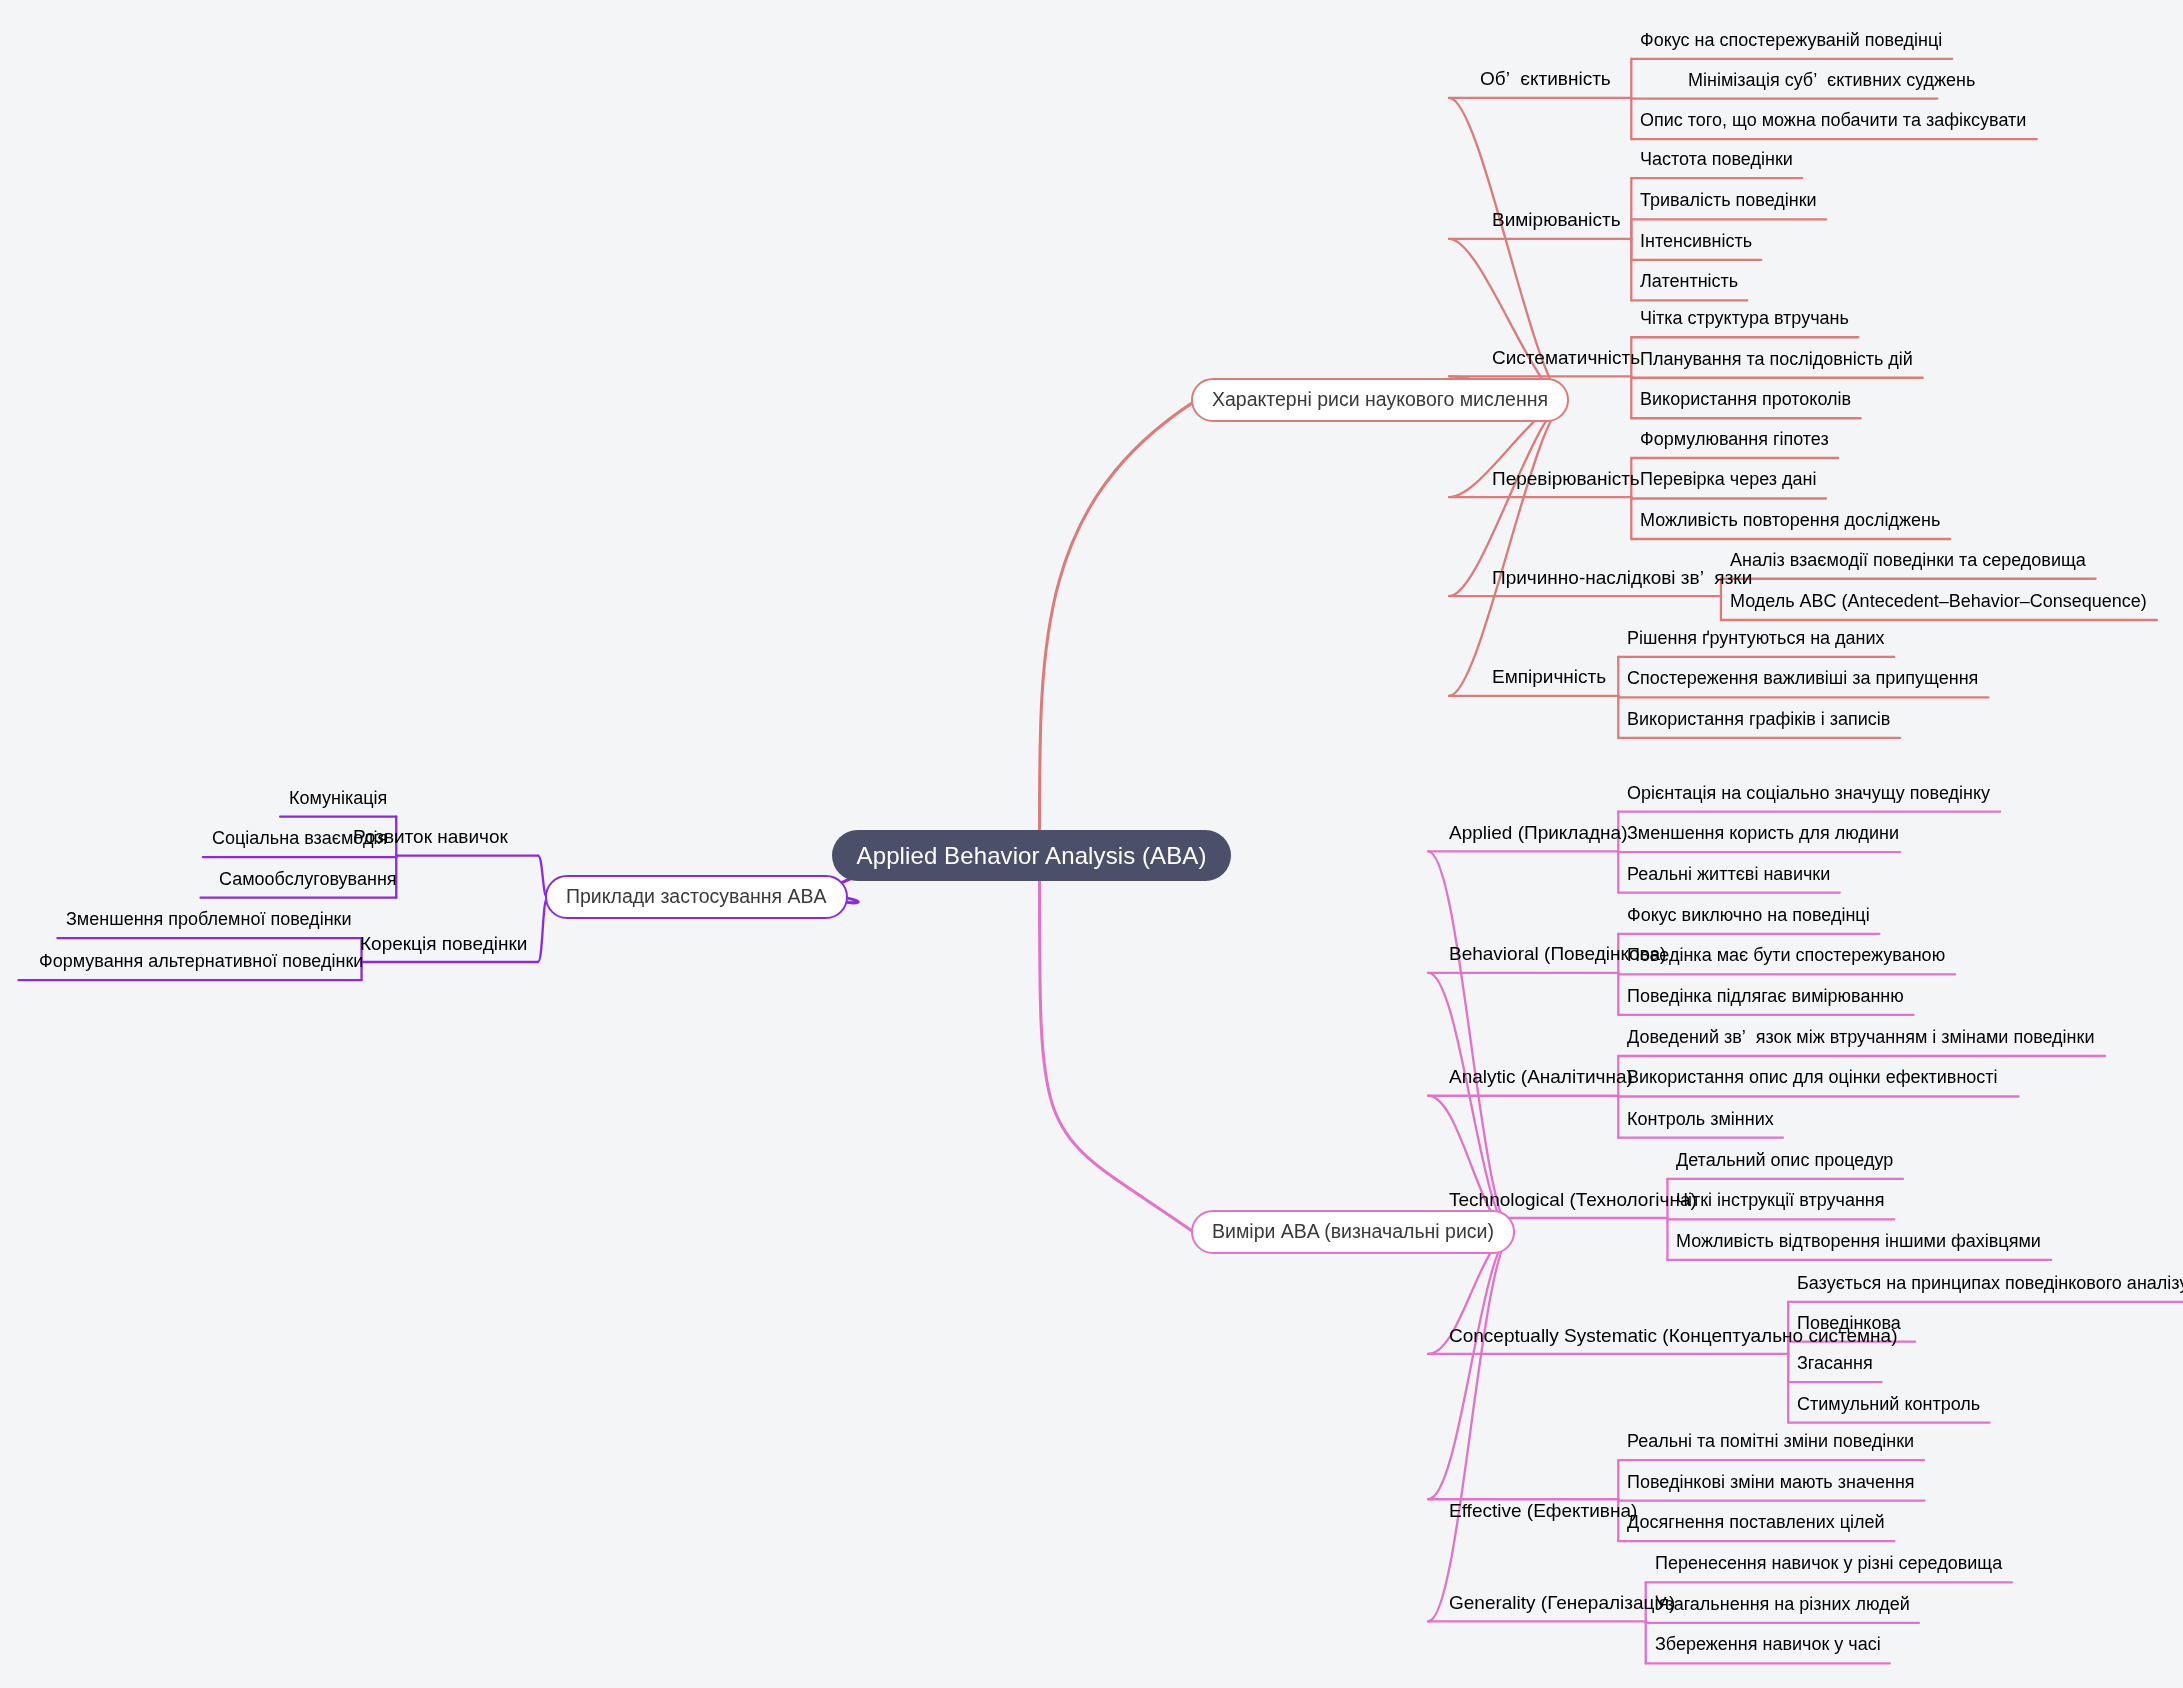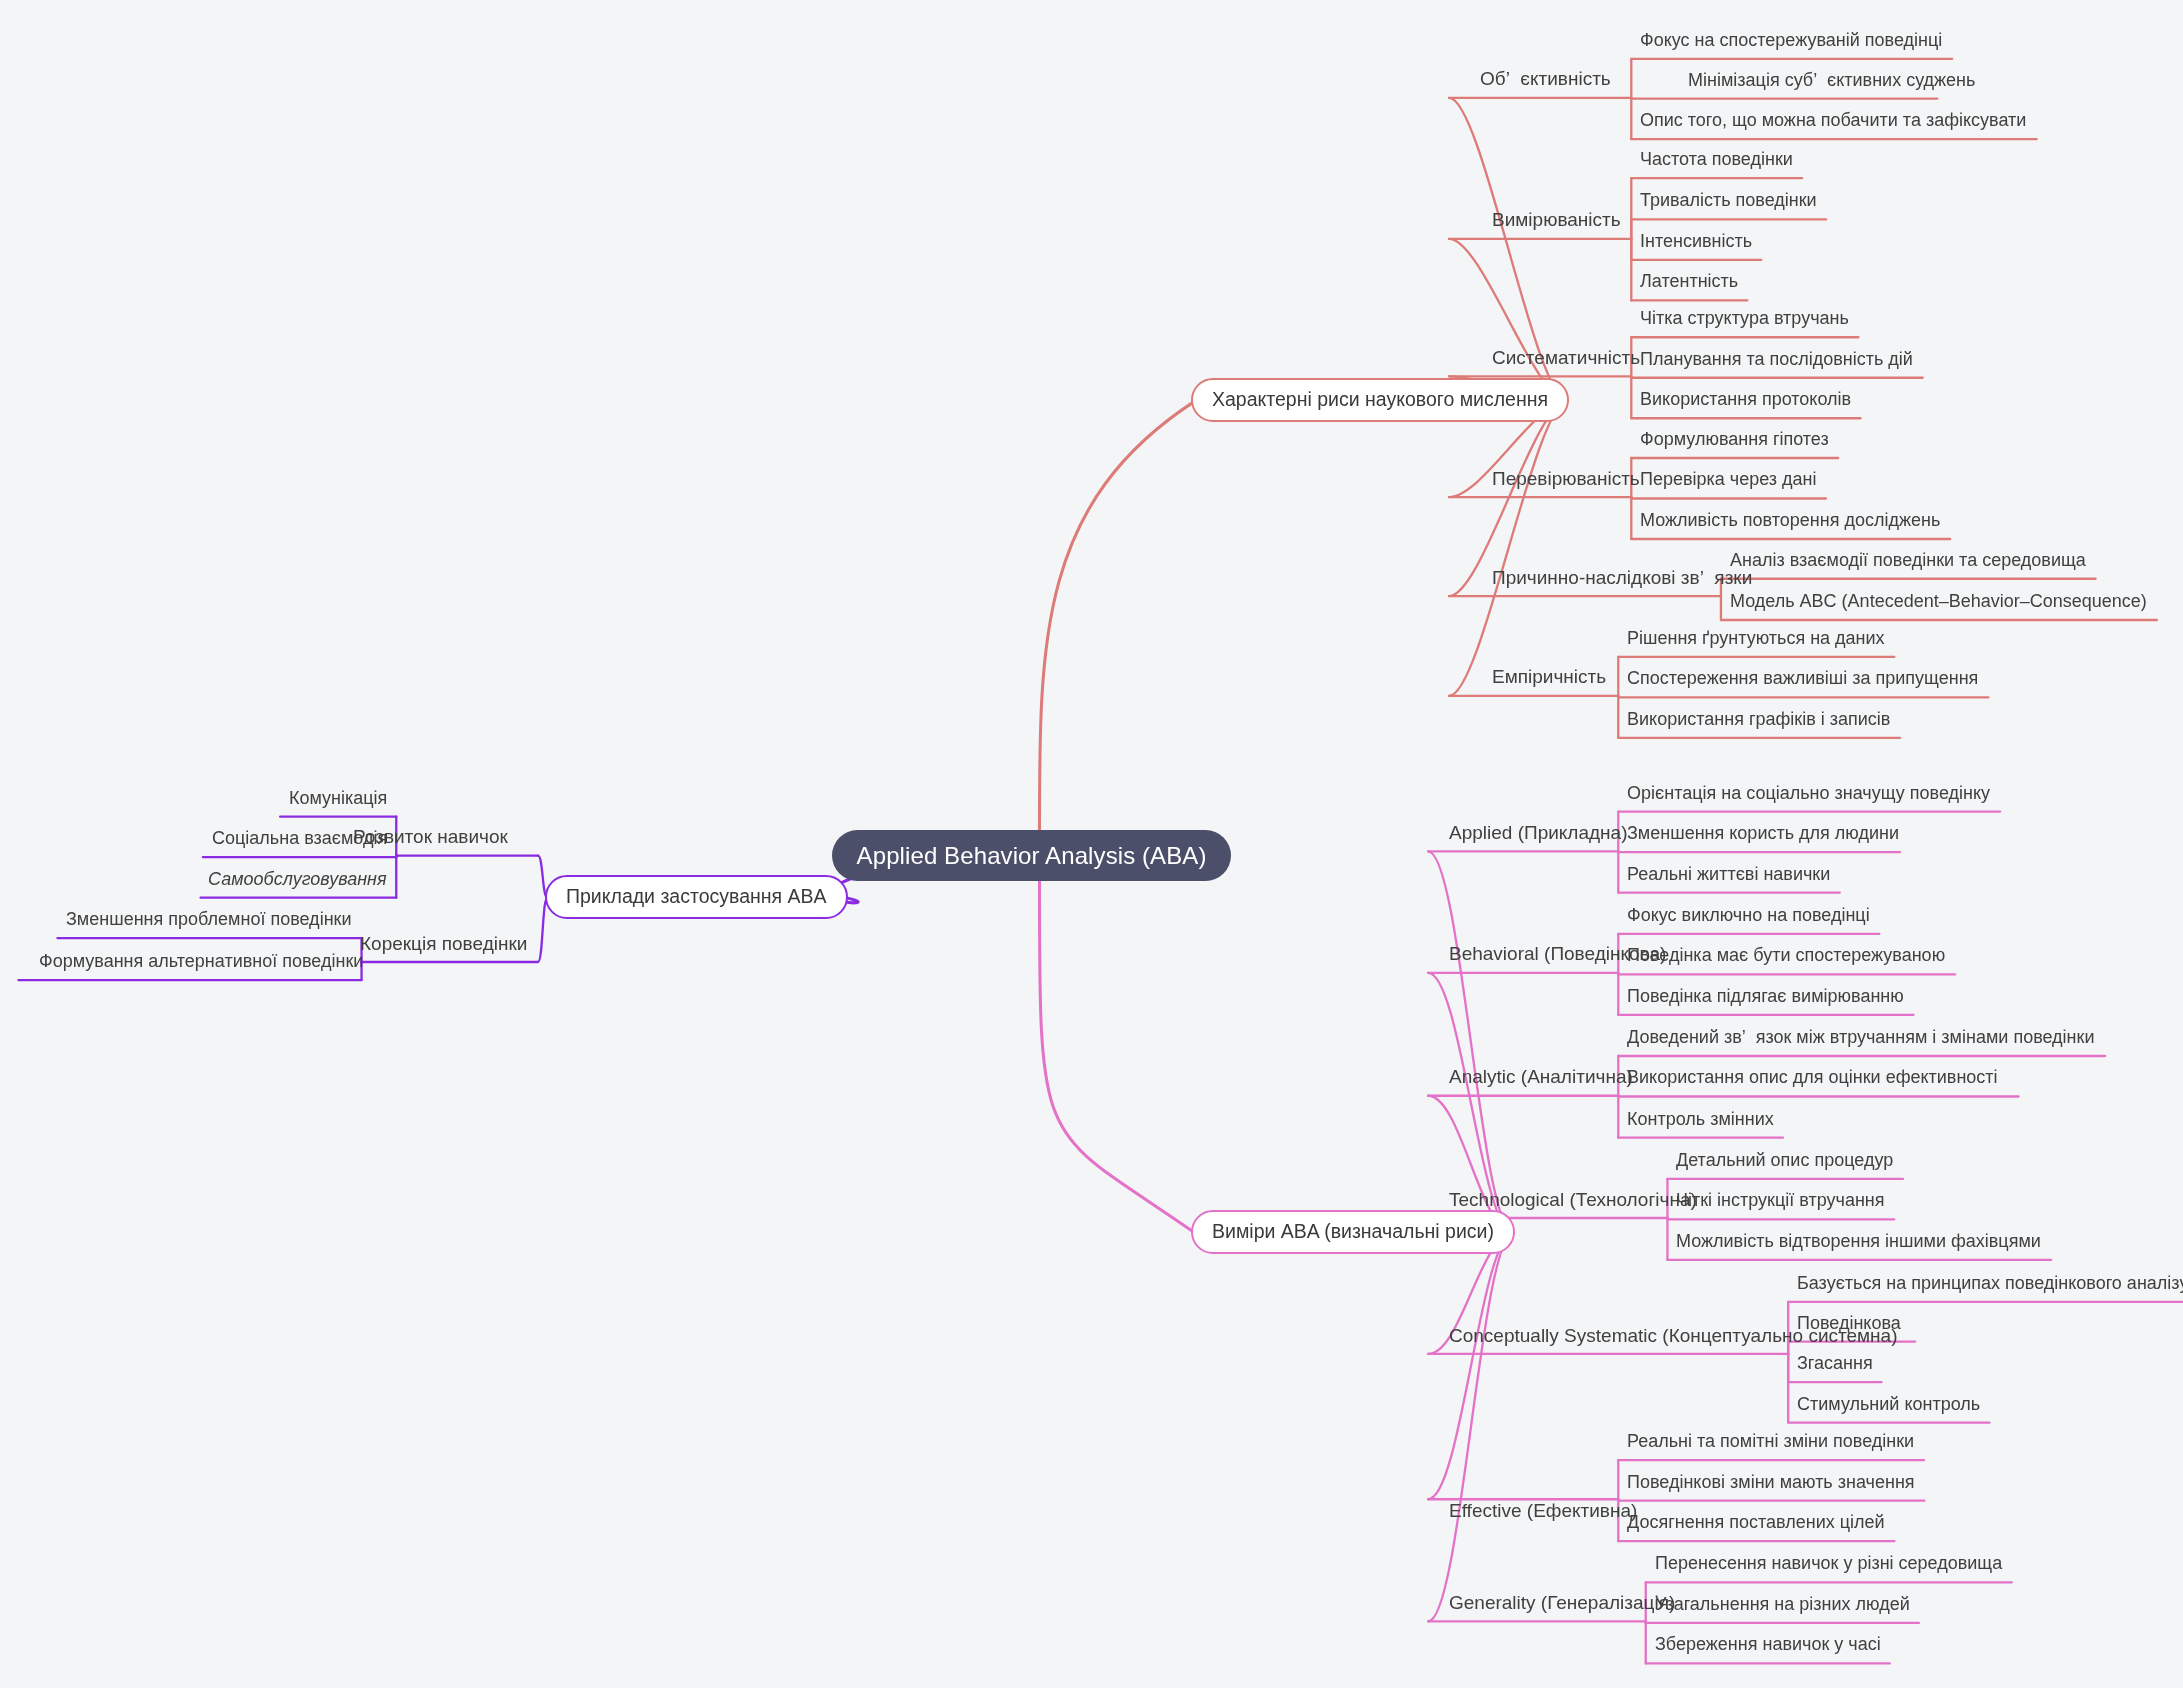--- a/index.html
+++ b/index.html
@@ -31,21 +31,21 @@
     font-size:19.5px;
     color:#3a3a3a;
     border:2.9px solid #dd7b79;
   }
   .pill.purple{border-color:#8a2be2;}
   .pill.pink{border-color:#e472c8;}
 
   
   .lbl{
     font-size:19px;
-    color:#404040;
+    color:#000000;
   }
   .lbl.small{font-size:18px;}
 
   .apos{display:inline-block;width:.55em;}
 </style>
 </head>
 <body>
 
 <div id="canvas">
   <svg class="links" id="links" viewBox="0 0 3019 2335">
@@ -227,19 +227,19 @@
       <div class="node lbl small" style="top: 1432px; left: 1627px;">Реальні та помітні зміни поведінки</div>
       <div class="node lbl small" style="top: 1473px; left: 1627px;">Поведінкові зміни мають значення</div>
       <div class="node lbl small" style="top: 1513px; left: 1627px;">Досягнення поставлених цілей</div>
       <div class="node lbl" style="top: 1593px; left: 1449px;">Generality (Генералізація)</div>
       <div class="node lbl small" style="top: 1554px; left: 1655px;">Перенесення навичок у різні середовища</div>
       <div class="node lbl small" style="top: 1595px; left: 1655px; text-align: right;">Узагальнення на різних людей</div>
       <div class="node lbl small" style="top: 1635px; left: 1655px;">Збереження навичок у часі</div>
       <div class="node lbl" style="top: 827px; left: 353px;">Розвиток навичок</div>
       <div class="node lbl small" style="top: 789px; left: 289px;">Комунікація</div>
       <div class="node lbl small" style="top: 829px; left: 212px;">Соціальна взаємодія</div>
-      <div class="node lbl small" style="top: 870px; left: 208px; font-style: italic;">Самообслуговування</div>
+      <div class="node lbl small" style="top: 870px; left: 219px;">Самообслуговування</div>
       <div class="node lbl" style="top: 934px; left: 360px;">Корекція поведінки</div>
       <div class="node lbl small" style="top: 910px; left: 66px;">Зменшення проблемної поведінки</div>
       <div class="node lbl small" style="top: 952px; left: 39px;">Формування альтернативної поведінки</div>
     </div>
 </div>
 
 
 </body></html>

